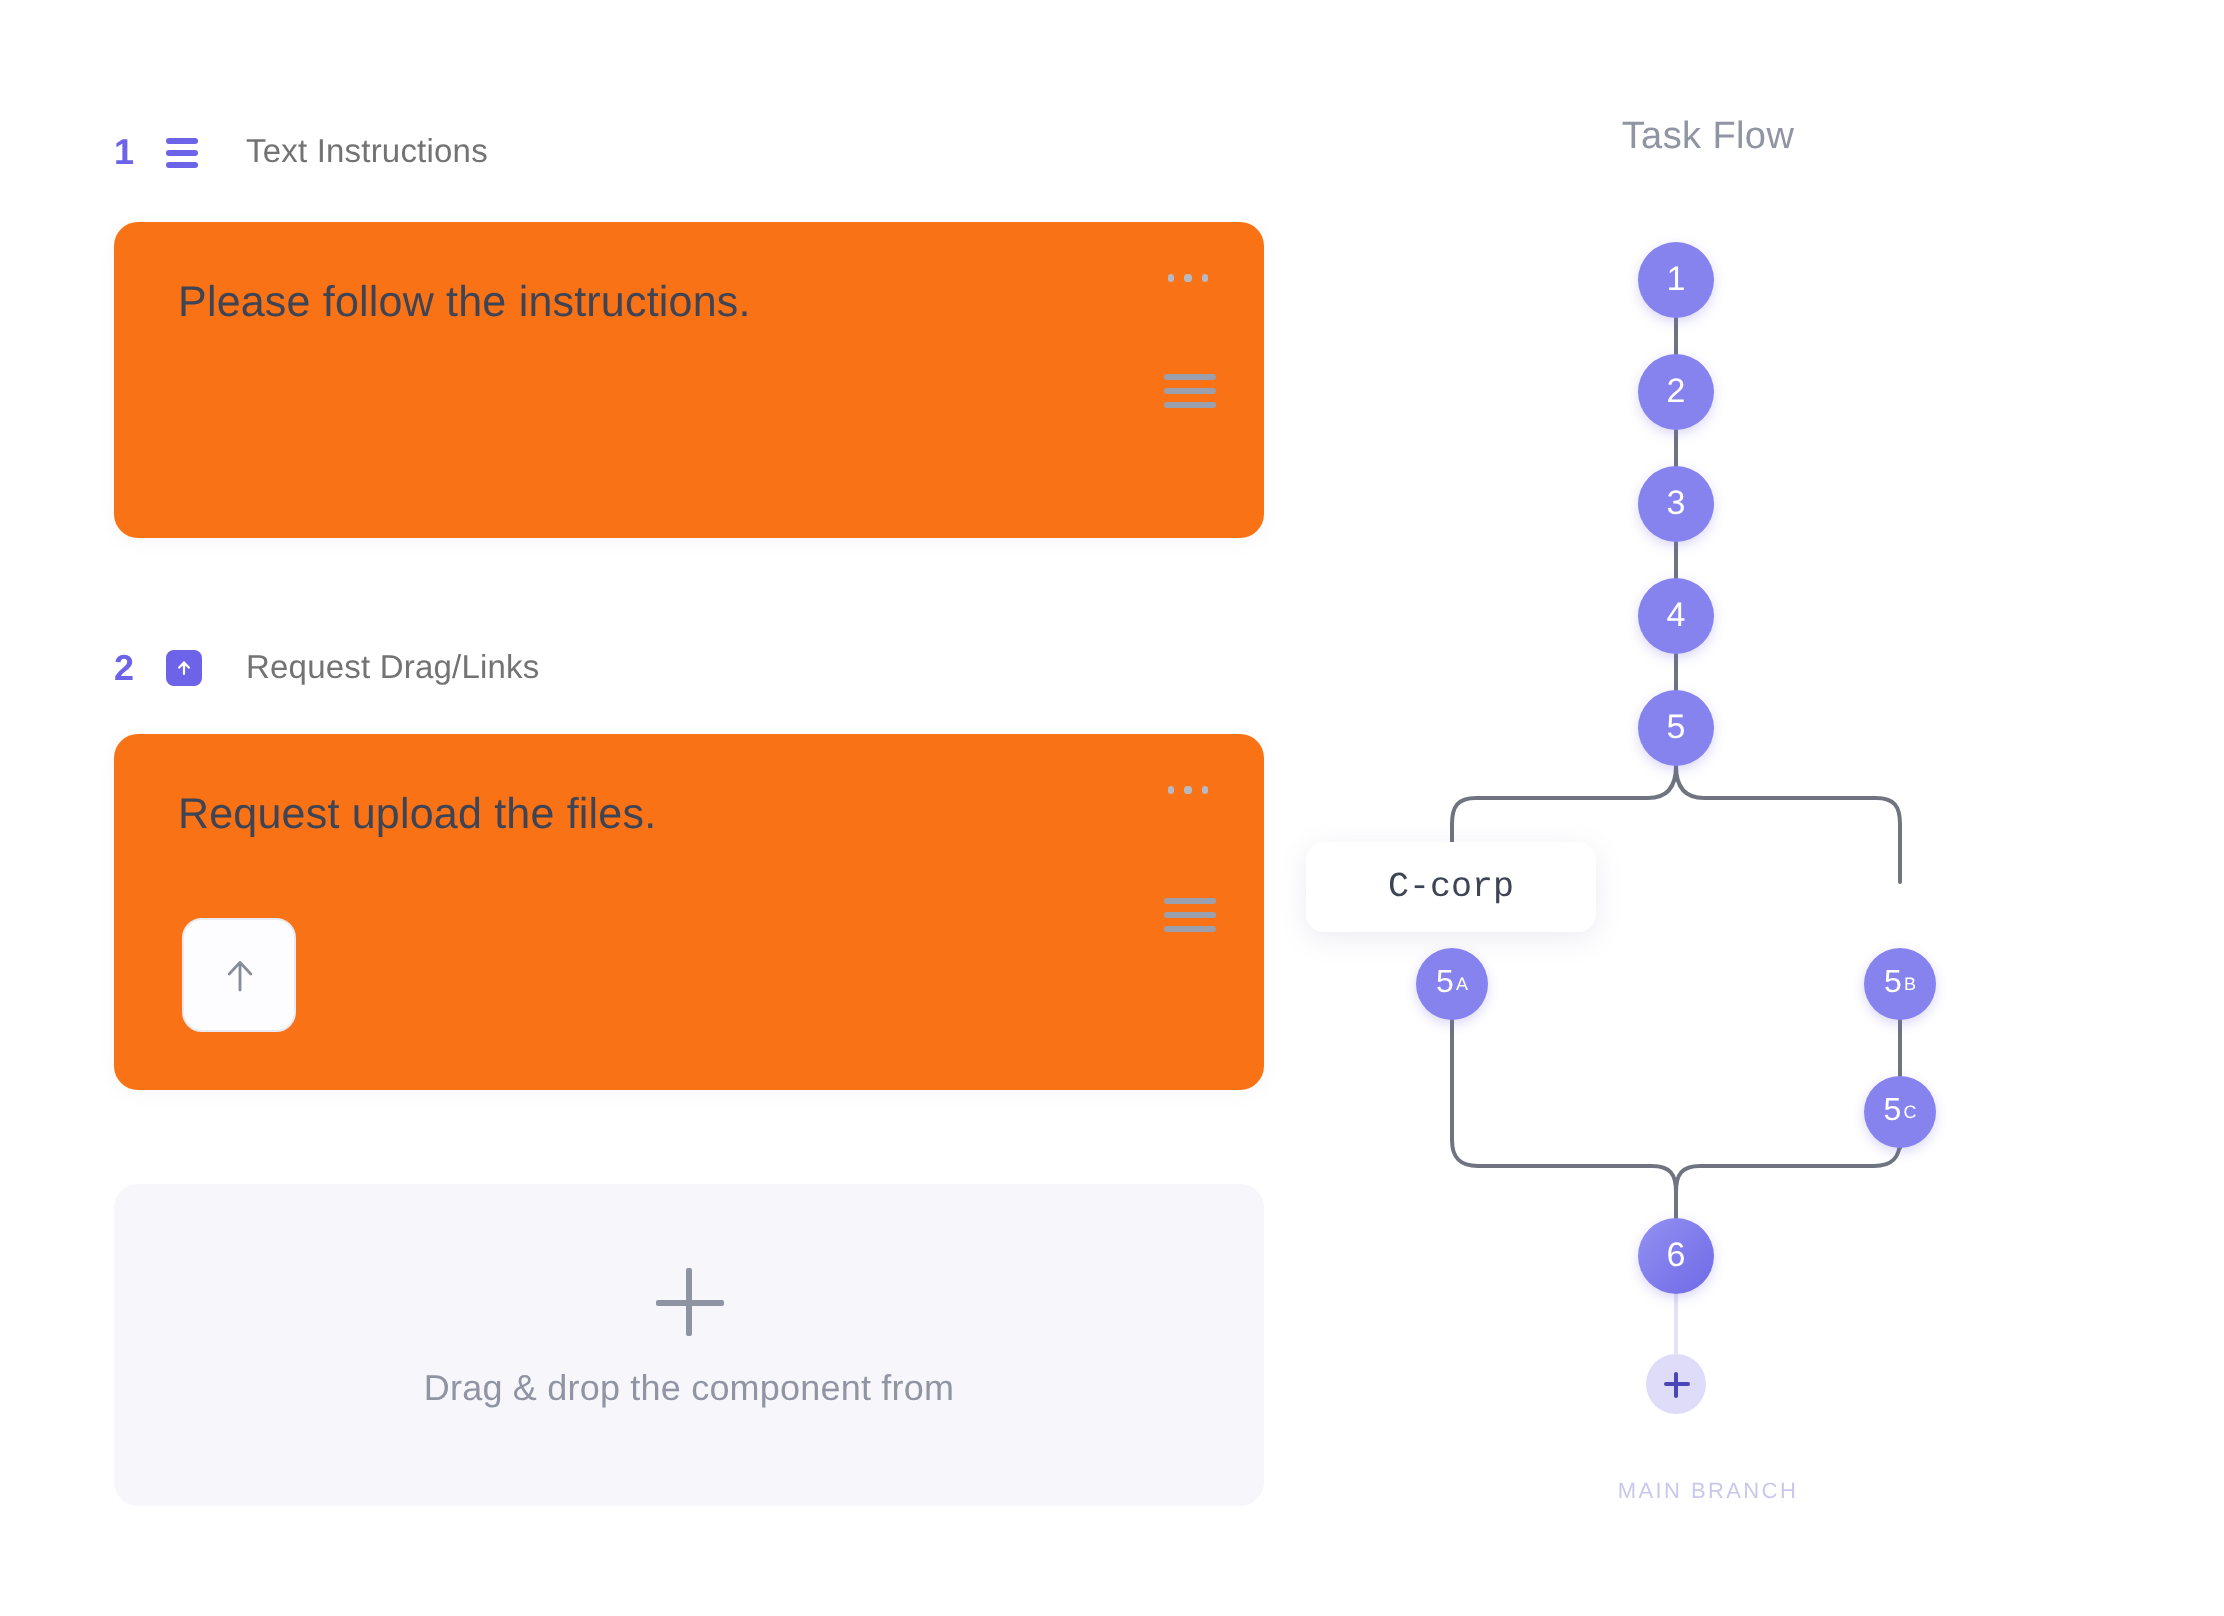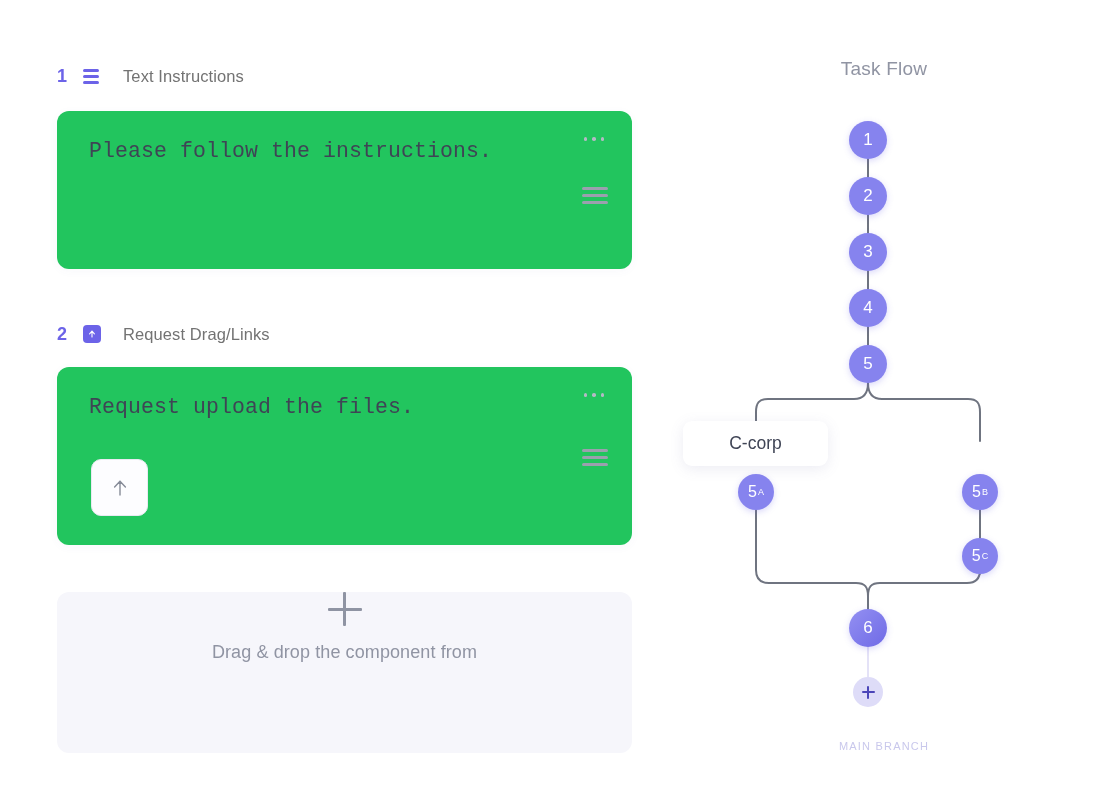--- a/index.html
+++ b/index.html
@@ -43,24 +43,23 @@
   }
   .icon-upload-badge svg { display: block; }
 
   .step-title {
     font-size: 16.5px; color: #737373; letter-spacing: 0.1px;
     white-space: nowrap;
   }
 
   .card {
     position: absolute;
-    background: #22c55e;
+    background: #f97316;
     border-radius: 12px;
     box-shadow: 0 2px 10px rgba(100,100,160,0.045);
-    font-family: Liberation Mono, monospace;
   }
   .card-text {
     position: absolute; left: 32px; top: 28px;
     font-size: 21.5px; color: #3f4455; letter-spacing: 0.1px;
     white-space: nowrap;
   }
   .card-dots {
     position: absolute; right: 28px; top: 26px;
     display: flex; gap: 5px; align-items: center;
     cursor: pointer;
@@ -87,38 +86,38 @@
     border-radius: 10px;
     display: flex; align-items: center; justify-content: center;
     cursor: pointer;
   }
 
   .dropzone {
     position: absolute;
     background: #f6f6fb;
     border-radius: 12px;
     display: flex; flex-direction: column;
-    align-items: center; 
+    align-items: center; justify-content: center;
     cursor: pointer;
   }
   .dz-plus {
     position: relative; width: 34px; height: 34px; margin-bottom: 10px;
   }
   .dz-plus::before, .dz-plus::after {
     content: ""; position: absolute; background: #8f94a3; border-radius: 1px;
   }
   .dz-plus::before { left: 0; top: 15.5px; width: 34px; height: 3px; }
   .dz-plus::after  { top: 0; left: 15.5px; width: 3px; height: 34px; }
   .dz-text {
     font-size: 18px; color: #9094a3; line-height: 1.8;
     text-align: center; letter-spacing: 0.1px;
   }
 
   
-  .flow-col { position: absolute; left: 658px; top: 0; width: 452px; height: 808px; }
+  .flow-col { position: absolute; left: 628px; top: 0; width: 452px; height: 808px; }
   .flow-title {
     position: absolute; top: 58px; left: 0; width: 452px;
     text-align: center;
     font-size: 19px; color: #9094a3; letter-spacing: 0.2px;
   }
   .flow-svg { position: absolute; left: 0; top: 0; }
 
   .node {
     position: absolute;
     border-radius: 50%;
@@ -280,21 +279,21 @@
     <div class="node node-main" style="left:191px; top:233px;">
       <span>3</span>
     </div>
     <div class="node node-main" style="left:191px; top:289px;">
       <span>4</span>
     </div>
     <div class="node node-main" style="left:191px; top:345px;">
       <span>5</span>
     </div>
 
-    <div class="branch-label" style="left:25px; top:421px; width:145px;">
+    <div class="branch-label" style="left:25px; top:421px; width:145px;font-family:Liberation Mono, monospace;">
       <span>C-corp</span>
     </div>
 
     <div class="node node-sub" style="left:80px; top:474px;">
       <span>5</span>
         <sup>A</sup>
     </div>
     <div class="node node-sub" style="left:304px; top:474px;">
       <span>5</span>
         <sup>B</sup>

